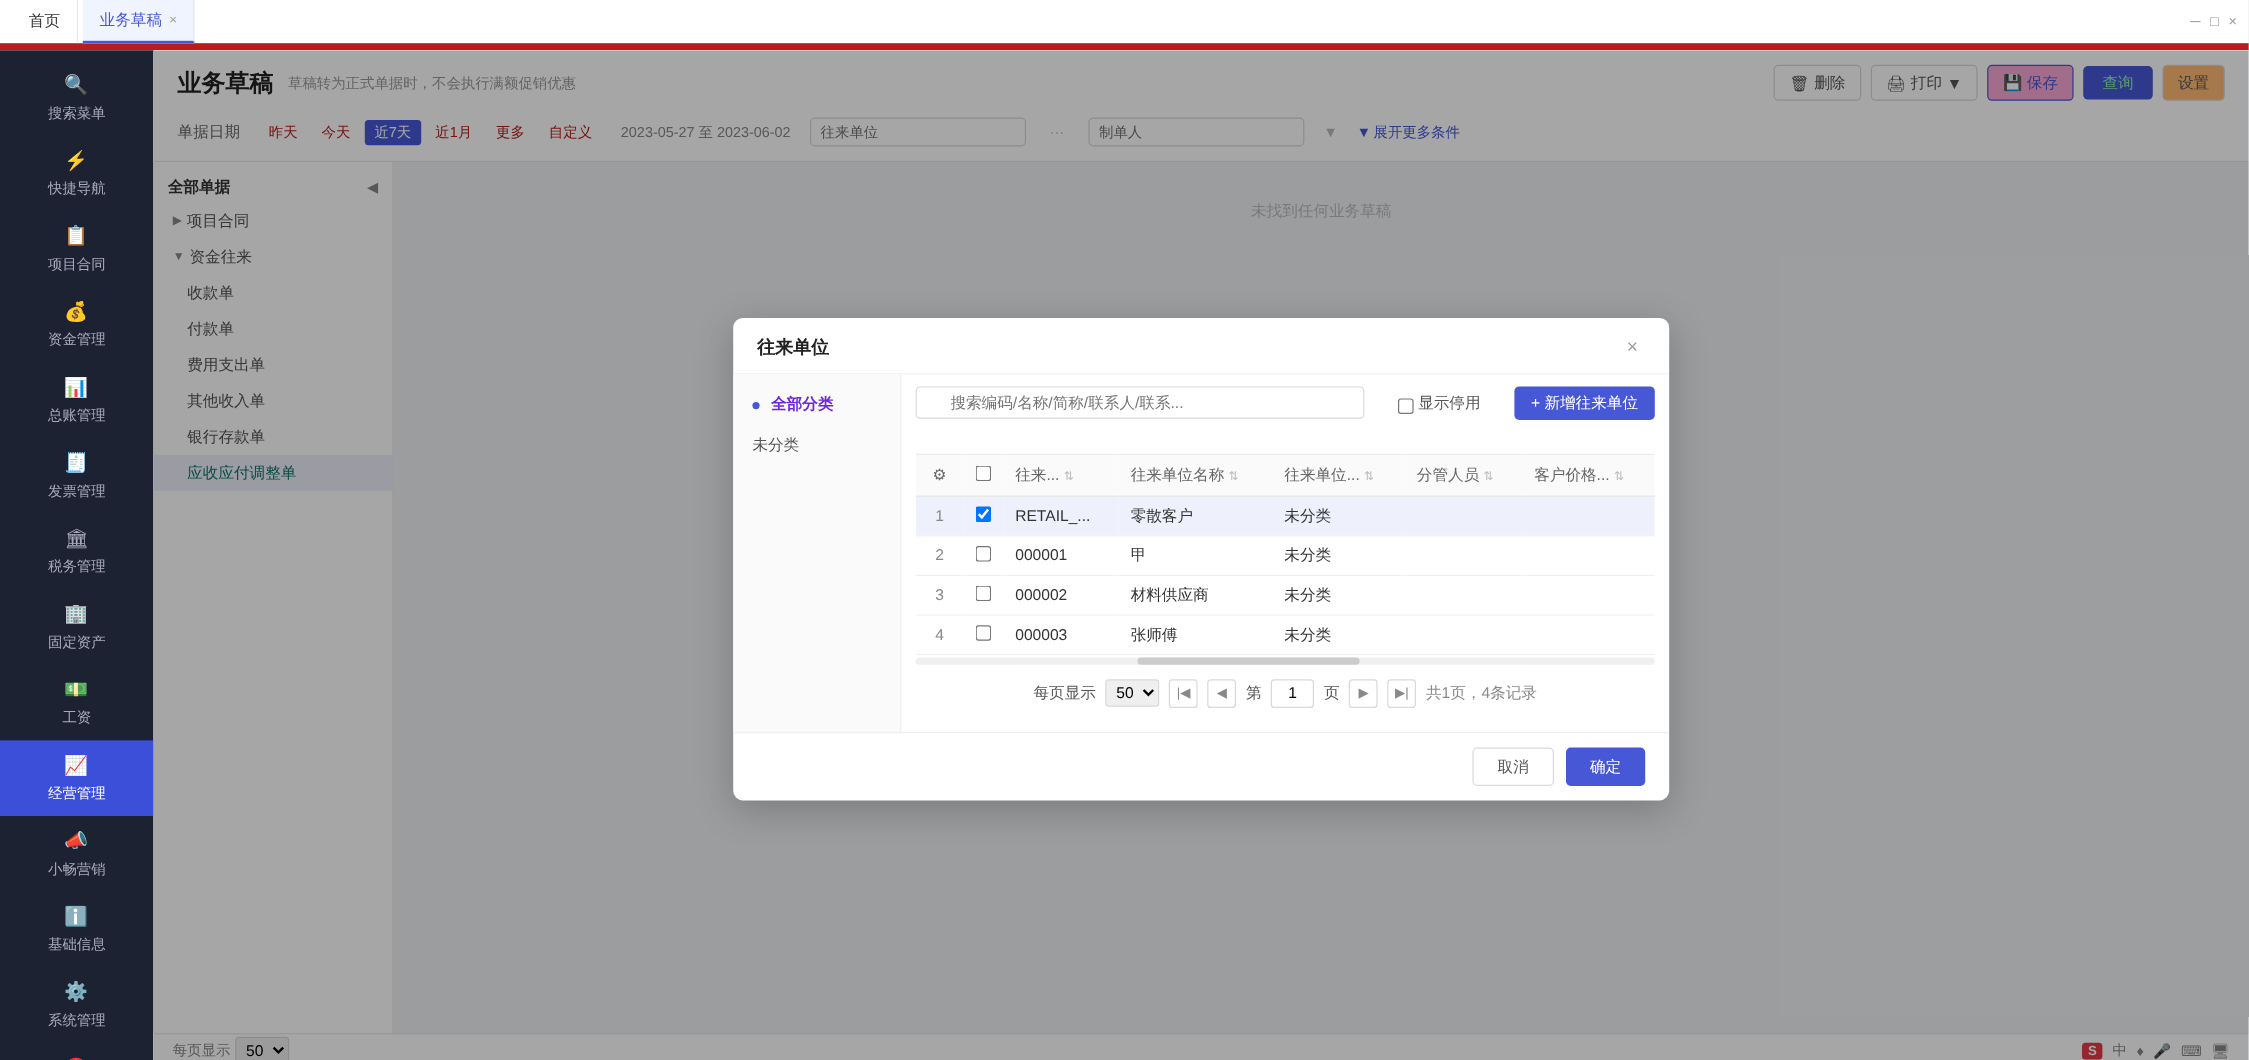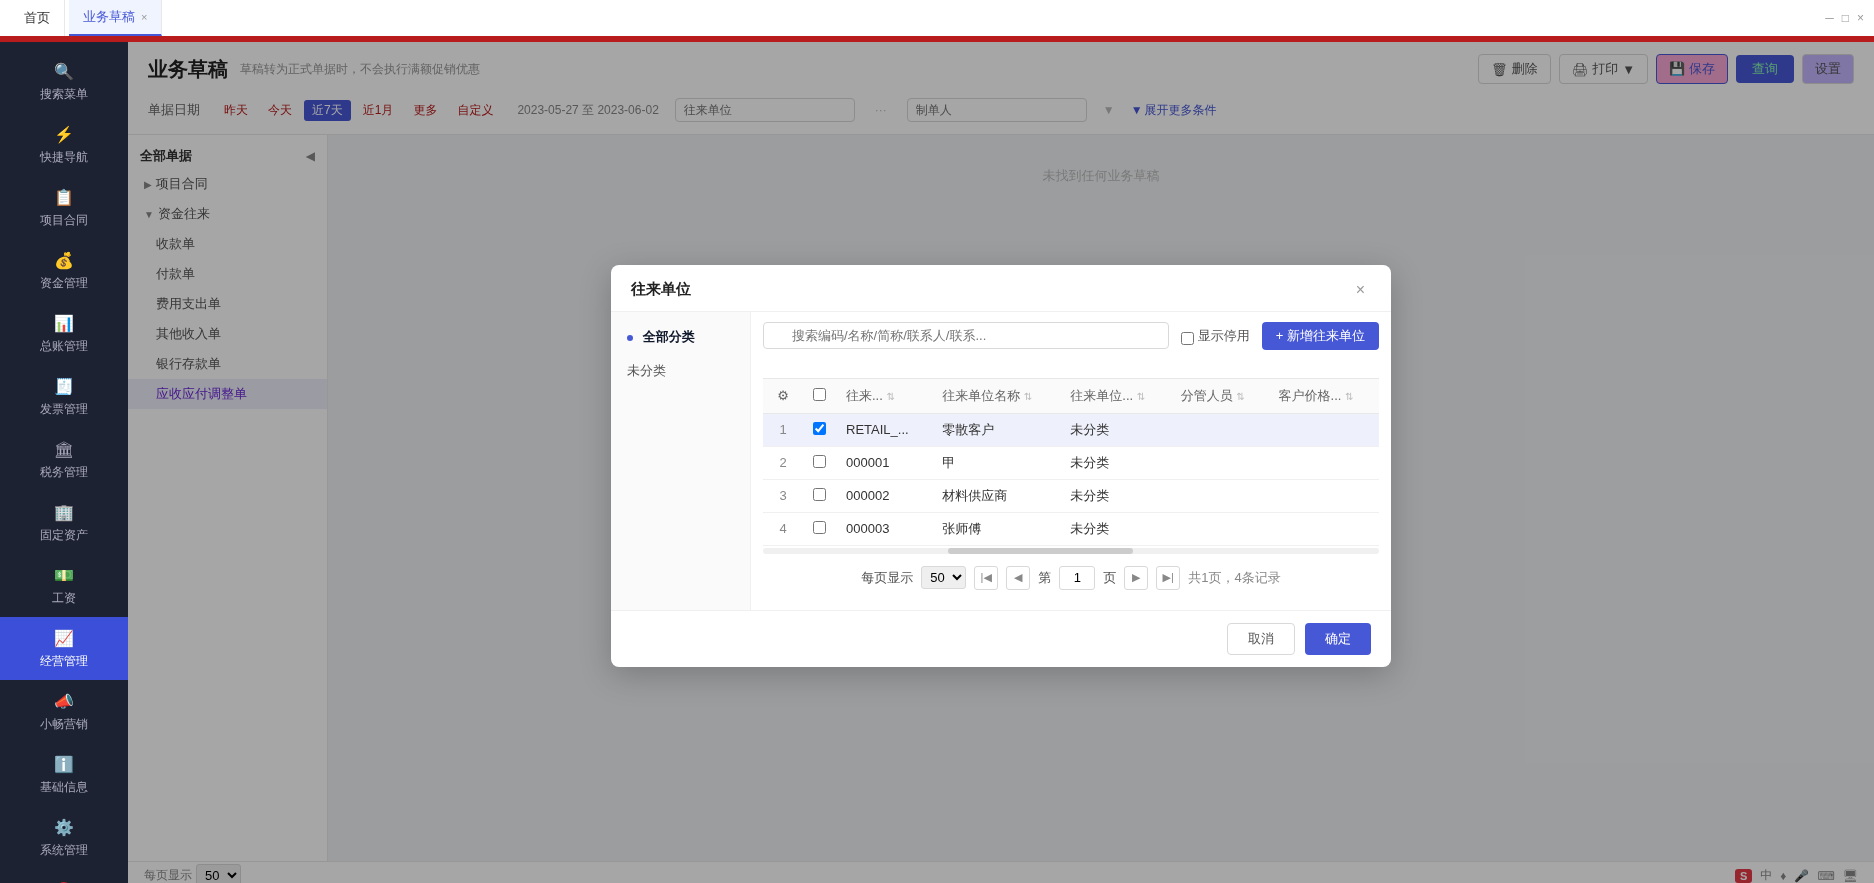--- a/index.html
+++ b/index.html
@@ -146,21 +146,21 @@
       background: #4758d6;
       border: none;
       color: #86efac;
       font-size: 13px;
       cursor: pointer;
     }
     .btn-setting {
       padding: 5px 12px;
       border-radius: 4px;
       border: 1px solid #d9d9d9;
-      background: #c4b5fd;
+      background: #fdba74;
       font-size: 13px;
       color: #555;
       cursor: pointer;
       text-align: center;
     }
 
     
     .filter-row {
       display: flex;
       align-items: center;
@@ -225,21 +225,21 @@
     }
     .tree-item {
       padding: 6px 12px 6px 16px;
       font-size: 13px;
       color: #555;
       cursor: pointer;
       display: flex;
       align-items: center;
       gap: 4px;
     }
-    .tree-item.active { background: #eef0fb; color: #6d28d9; }
+    .tree-item.active { background: #eef0fb; color: #0f766e; }
     .tree-item.sub { padding-left: 28px; }
     .tree-arrow { font-size: 10px; color: #888; }
 
     
     .content-wrapper {
       display: flex;
       flex: 1;
       overflow: hidden;
     }
 
@@ -294,42 +294,42 @@
       padding: 8px 0;
       background: #fafafa;
     }
     .dialog-left-item {
       padding: 8px 16px;
       font-size: 13px;
       color: #555;
       cursor: pointer;
     }
     .dialog-left-item.active {
-      color: #0f172a;
+      color: #6d28d9;
       font-weight: bold;
     }
     .dialog-left-item .blue-dot {
       display: inline-block;
       width: 6px;
       height: 6px;
       border-radius: 50%;
       background: #4758d6;
       margin-right: 6px;
     }
     .dialog-right {
       flex: 1;
       display: flex;
       flex-direction: column;
       padding: 10px 12px;
       overflow: hidden;
     }
     .dialog-search-row {
       display: flex;
       align-items: center;
-      gap: 12px;
+      gap: 28px;
       margin-bottom: 28px;
     }
     .dialog-search-input {
       flex: 1;
       border: 1px solid #d9d9d9;
       border-radius: 4px;
       padding: 5px 10px 5px 28px;
       font-size: 13px;
       position: relative;
     }

